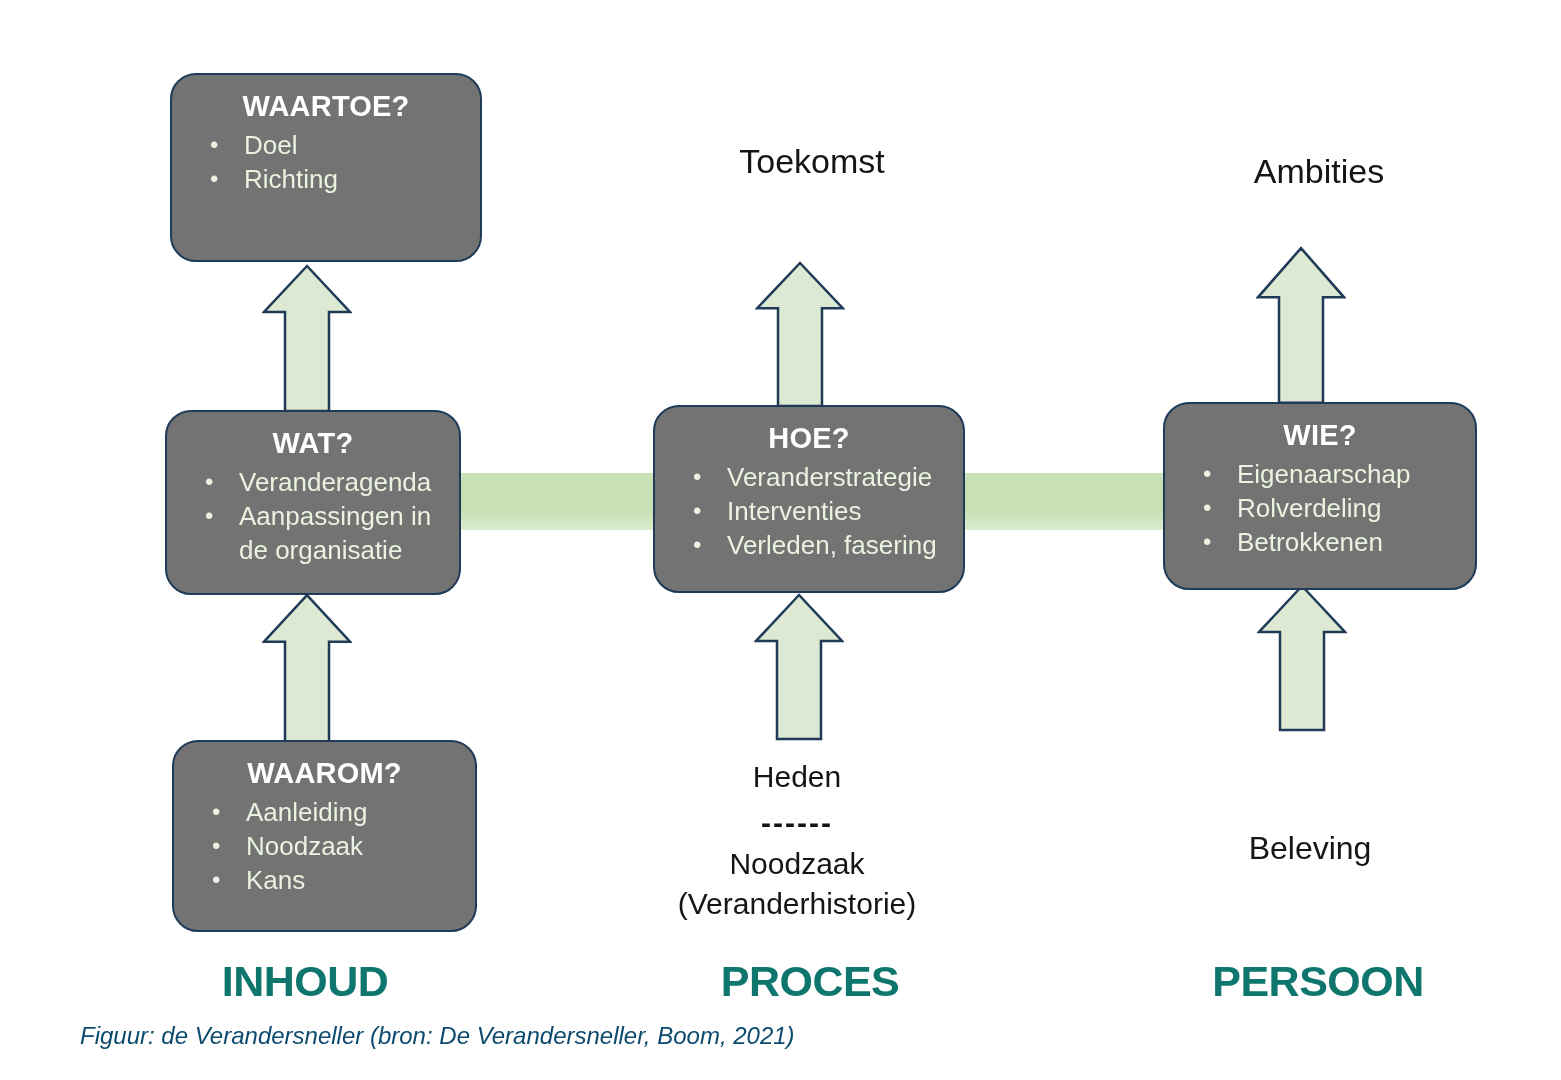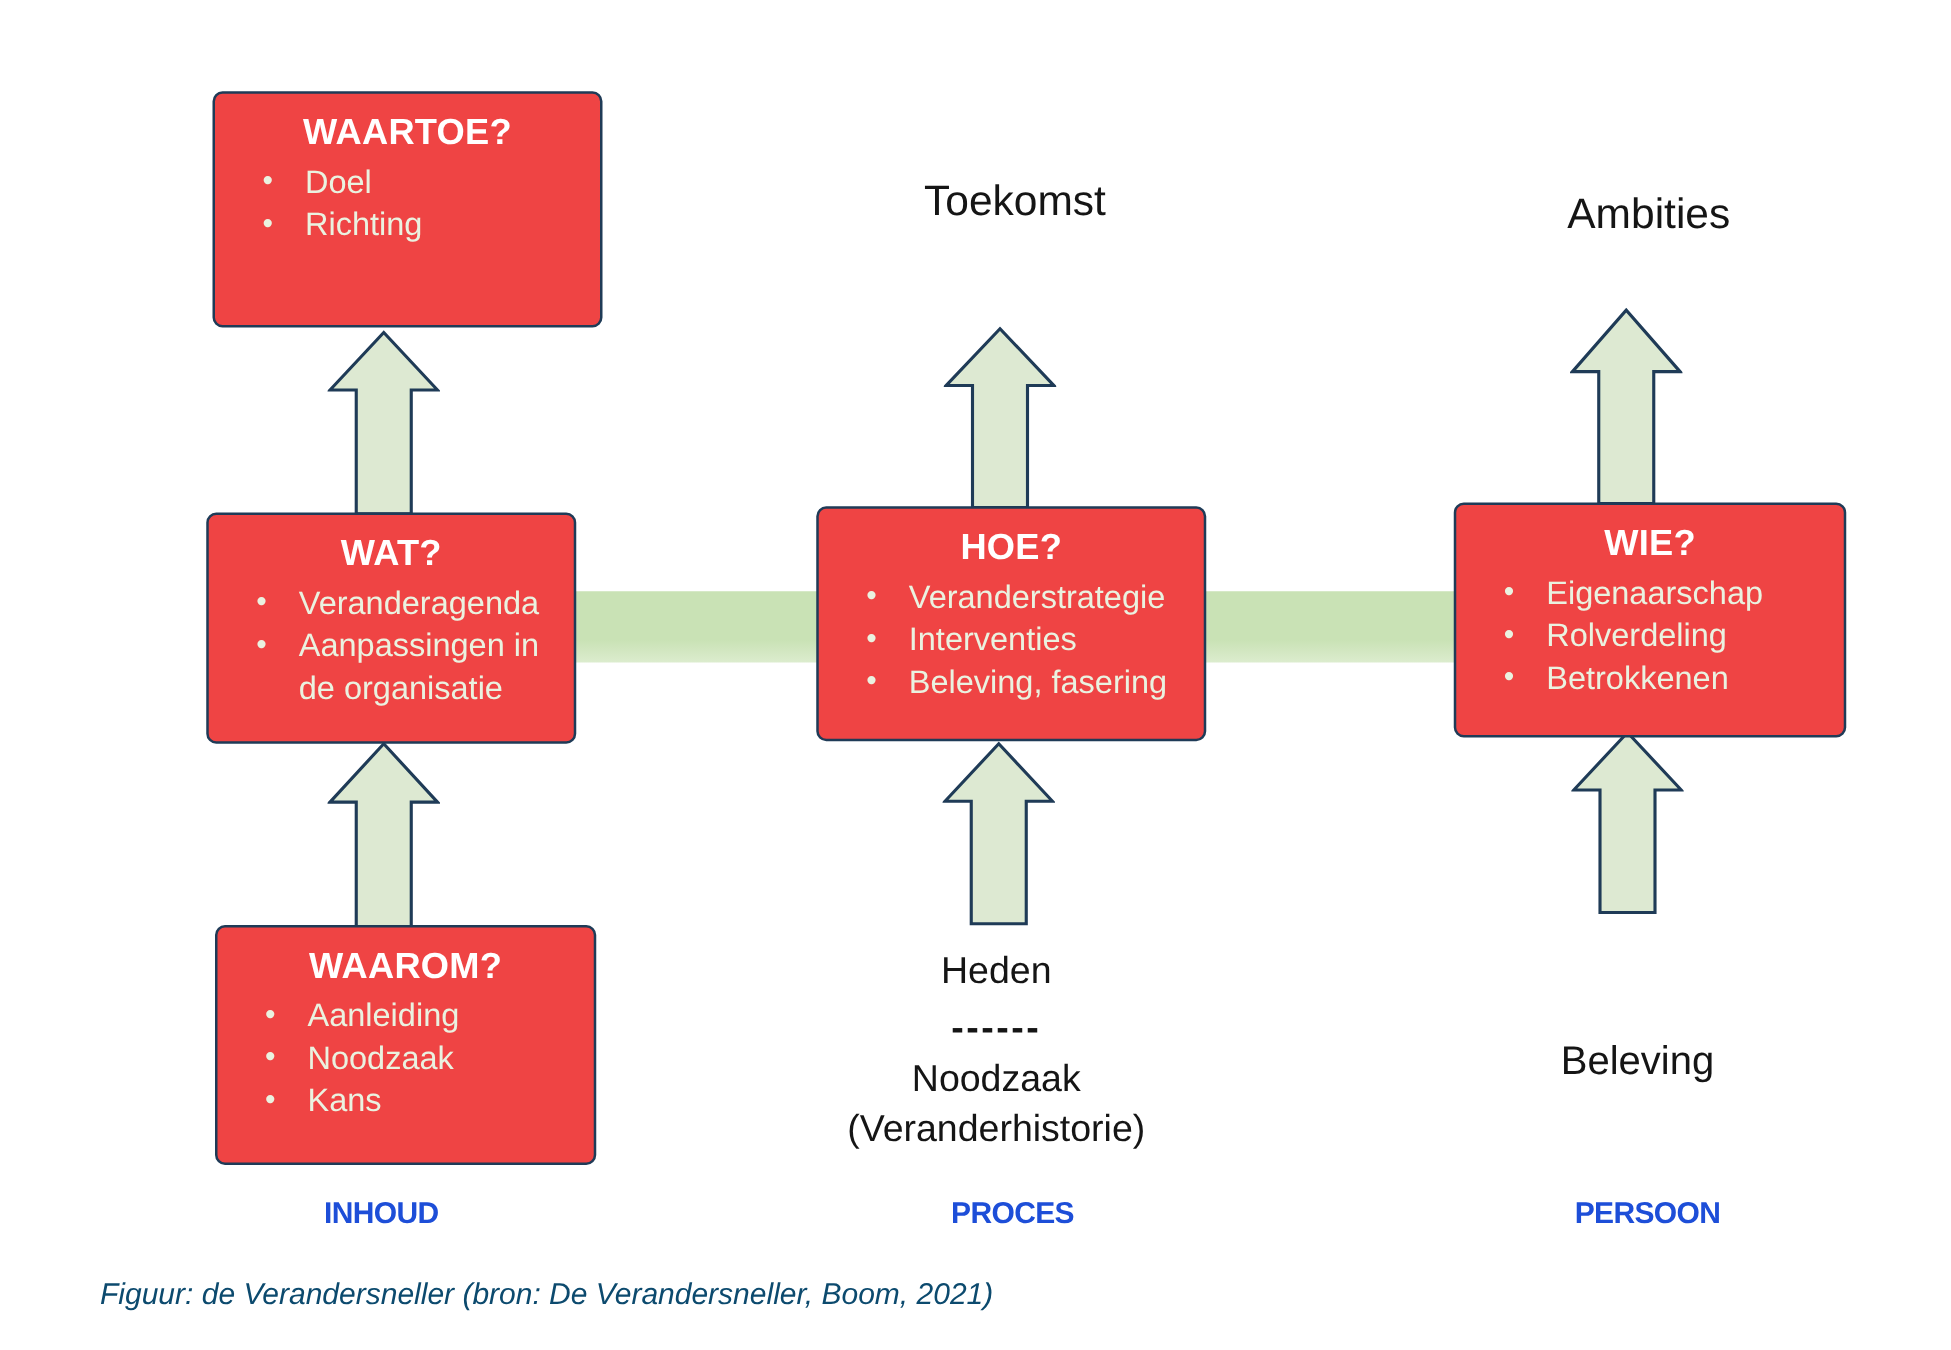--- a/index.html
+++ b/index.html
@@ -6,23 +6,23 @@
   .canvas{
     position:relative;
     width:1561px;height:1080px;
     background:#ffffff;
     font-family:"Liberation Sans", sans-serif;
     overflow:hidden;
   }
   
   .gbox{
     position:absolute;
-    background:#ef4444;
+    background:#737373;
     border:2.5px solid #1f3b57;
-    border-radius:8px;
+    border-radius:26px;
     box-sizing:border-box;
     color:#eaf2e0;
     z-index:3;
   }
   .gbox .title{
     text-align:center;
     font-weight:bold;
     color:#ffffff;
     font-size:29px;
     margin-top:15px;
@@ -62,21 +62,21 @@
   .lbl{
     position:absolute;
     transform:translateX(-50%);
     white-space:nowrap;
     color:#151515;
     z-index:4;
   }
   .lbl.big{font-size:34px;margin-left:12px;}
   .lbl.med{font-size:30px;}
   .lbl.small{font-size:32px;}
-  .lbl.cat{font-size:24px;font-weight:bold;letter-spacing:-.5px;color:#1d4ed8;}
+  .lbl.cat{font-size:43px;font-weight:bold;letter-spacing:-.5px;color:#0f766e;}
   .caption{
     position:absolute;
     left:80px;top:1022px;
     font-style:italic;
     font-size:24px;
     color:#0c4a6e;
     z-index:4;
   }
 </style>
 </head>
@@ -120,21 +120,21 @@
       <li>Veranderagenda</li>
       <li>Aanpassingen in de organisatie</li>
     </ul>
   </div>
 
   <div class="gbox" style="left:653px;top:405px;width:312px;height:188px;">
     <div class="title">HOE?</div>
     <ul>
       <li>Veranderstrategie</li>
       <li>Interventies</li>
-      <li>Beleving, fasering</li>
+      <li>Verleden, fasering</li>
     </ul>
   </div>
 
   <div class="gbox" style="left:1163px;top:402px;width:314px;height:188px;">
     <div class="title">WIE?</div>
     <ul>
       <li>Eigenaarschap</li>
       <li>Rolverdeling</li>
       <li>Betrokkenen</li>
     </ul>

